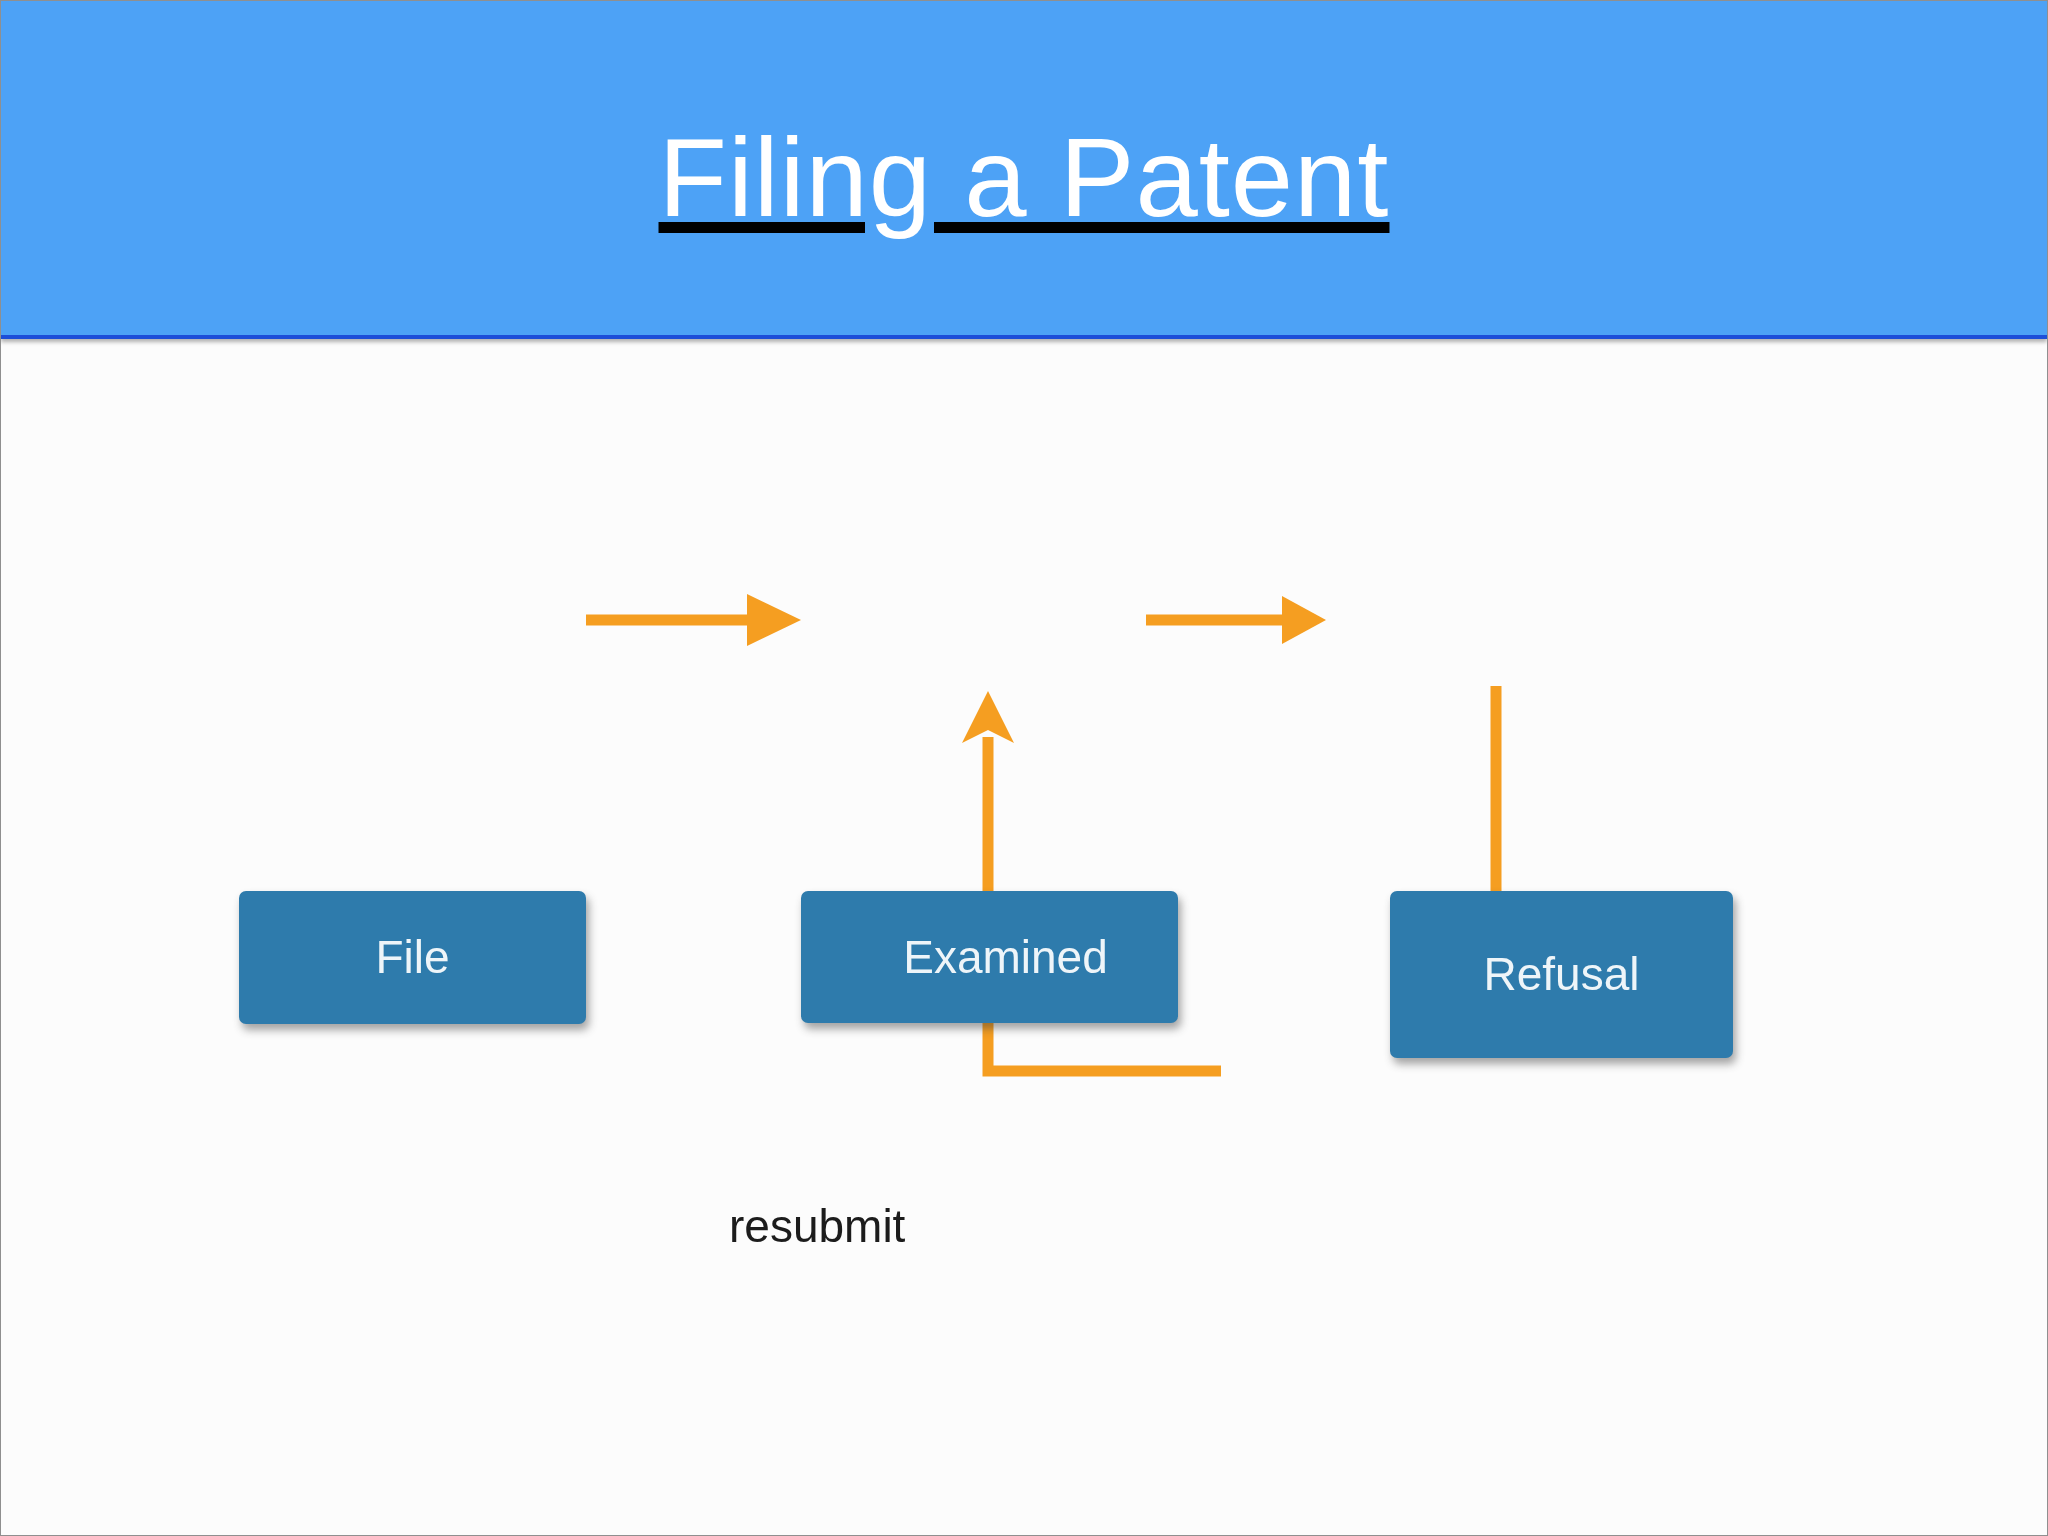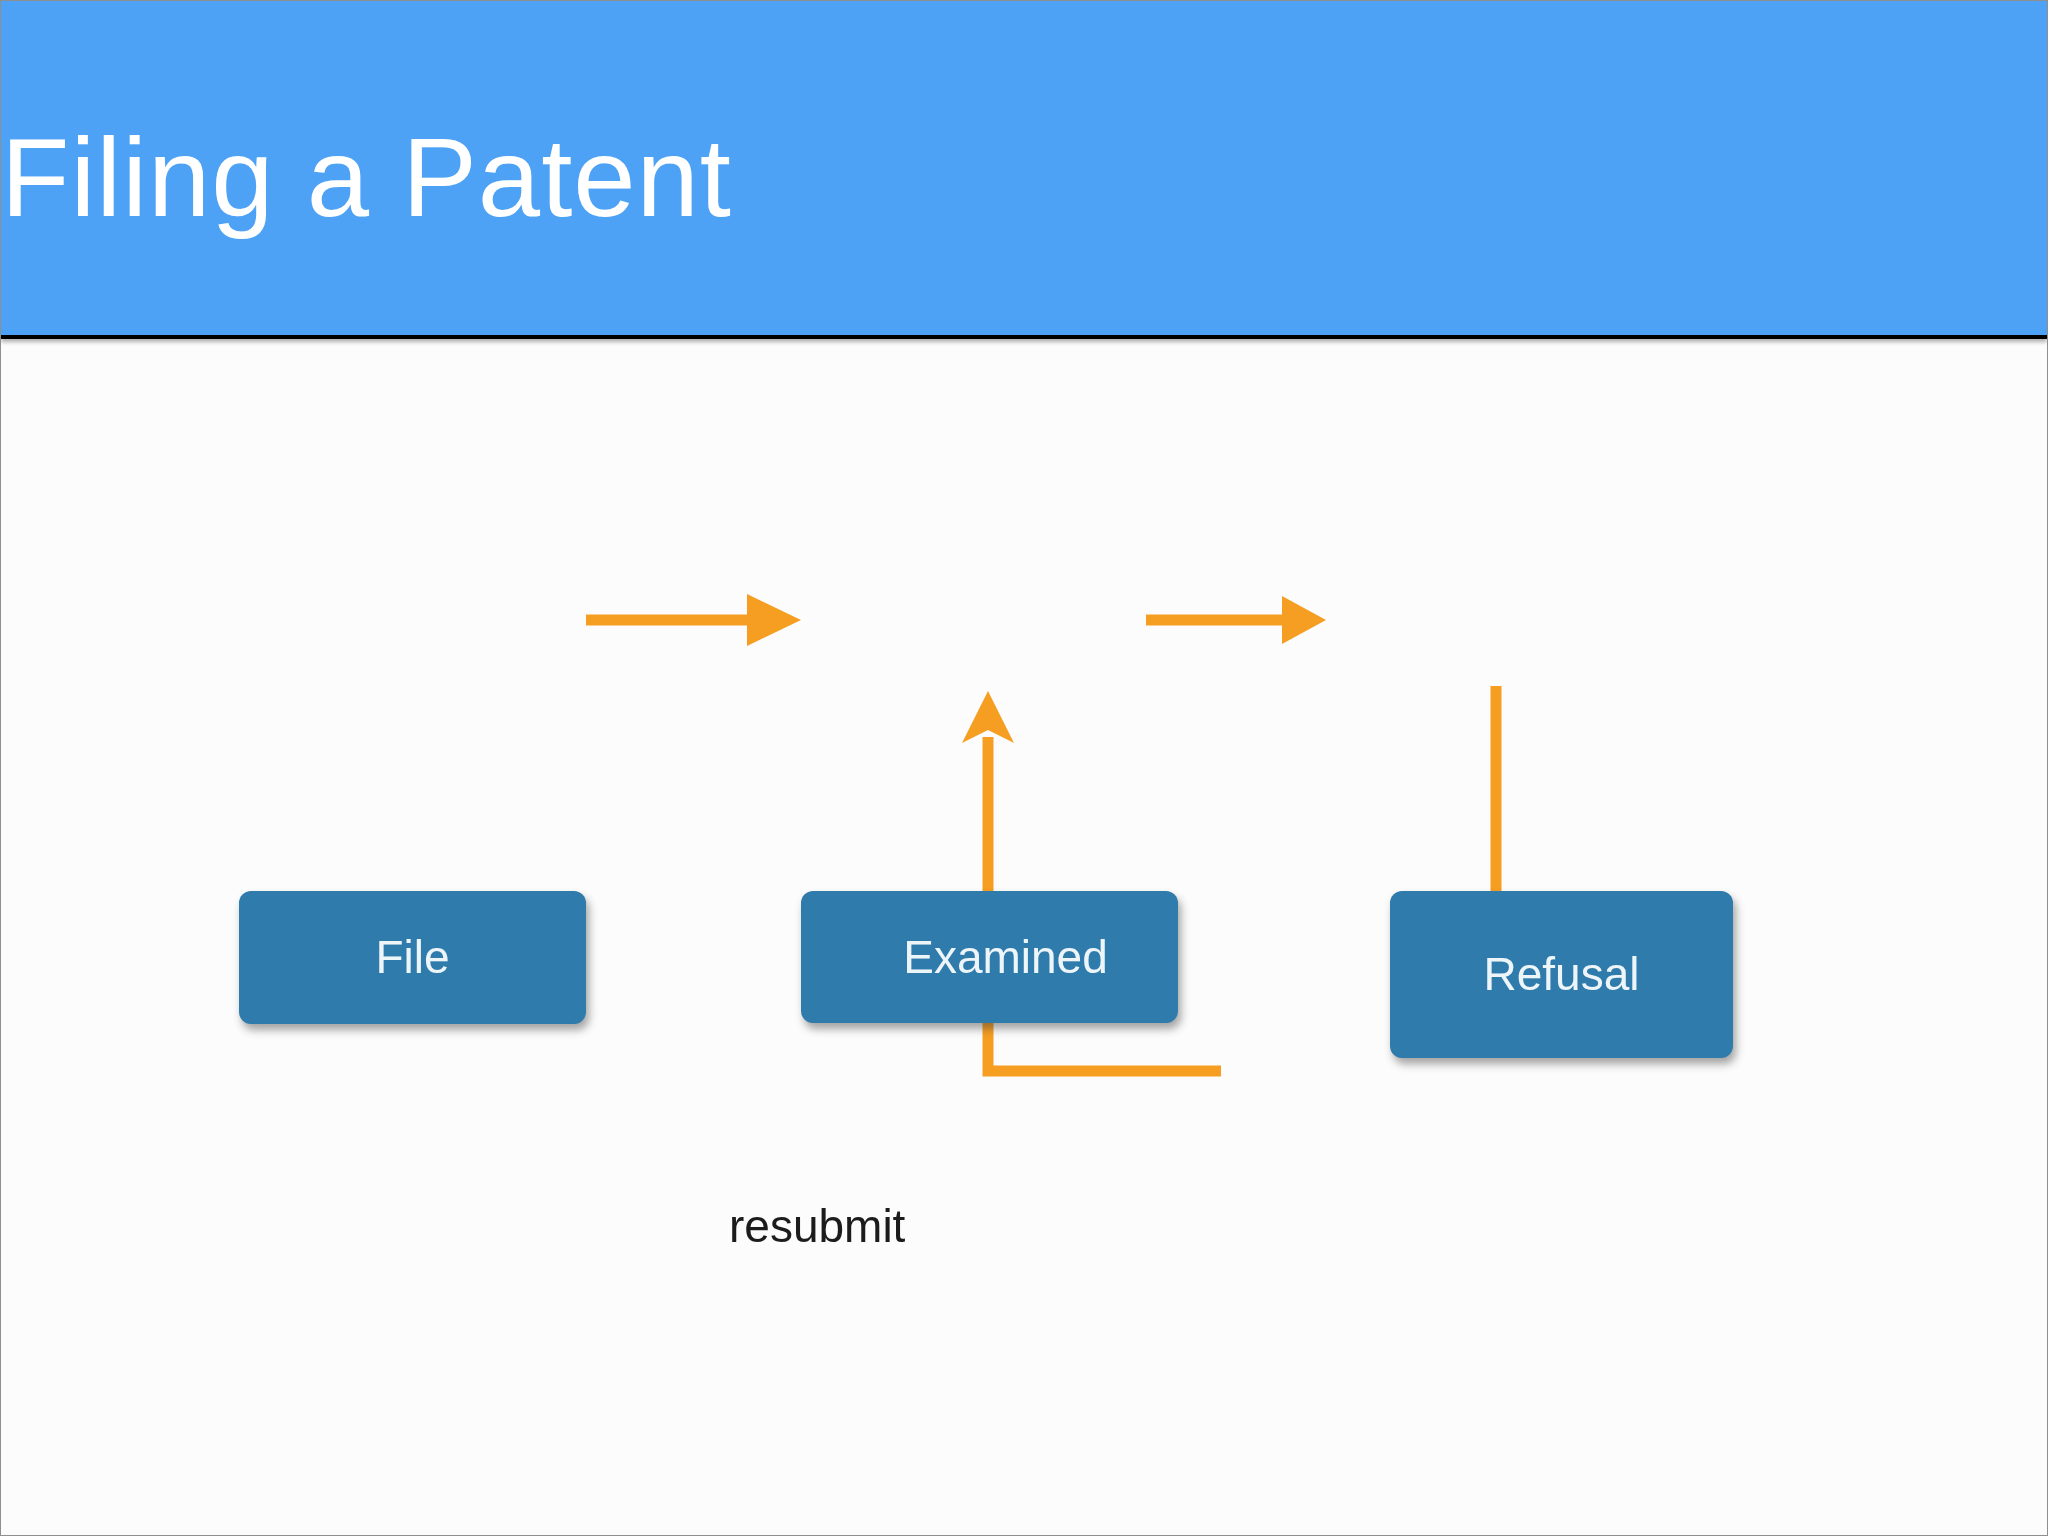--- a/index.html
+++ b/index.html
@@ -15,38 +15,38 @@
     width:2046px;height:1534px;
     border:1px solid #8f8f8f;
     background:#fcfcfc;
     overflow:hidden;
     font-family:"Liberation Sans", sans-serif;
   }
   .header{
     position:absolute;left:0;top:0;
     width:100%;height:334px;
     background:var(--header-blue);
-    border-bottom:4px solid #000000;
+    border-bottom:4px solid #1d4ed8;
     box-shadow:0 3px 4px rgba(0,0,0,0.30);
-    display:flex;align-items:center;justify-content:flex-start;
+    display:flex;align-items:center;justify-content:center;text-decoration:underline;
   }
   .title{
     color:#ffffff;
     font-size:112px;
     font-weight:300;
     letter-spacing:1px;
     padding-top:18px;
     white-space:nowrap;
   }
   .canvas{position:absolute;left:0;top:338px;right:0;bottom:0;}
   svg.arrows{position:absolute;left:0;top:0;width:2046px;height:1534px;pointer-events:none;}
   .node{
     position:absolute;
     background:var(--node-blue);
-    border-radius:12px;
+    border-radius:7px;
     display:flex;flex-direction:column;align-items:center;justify-content:center;
     color:var(--node-text);
     font-size:46px;
     line-height:1.4;
     text-align:center;
     box-shadow:3px 6px 9px rgba(55,55,55,0.45);
   }
   #node-file    {left:238px; top:552px; width:347px; height:133px;}
   #node-examined{left:800px; top:552px; width:345px; height:132px;padding-left:32px;}
   #node-refusal {left:1389px;top:552px; width:343px; height:167px;}

